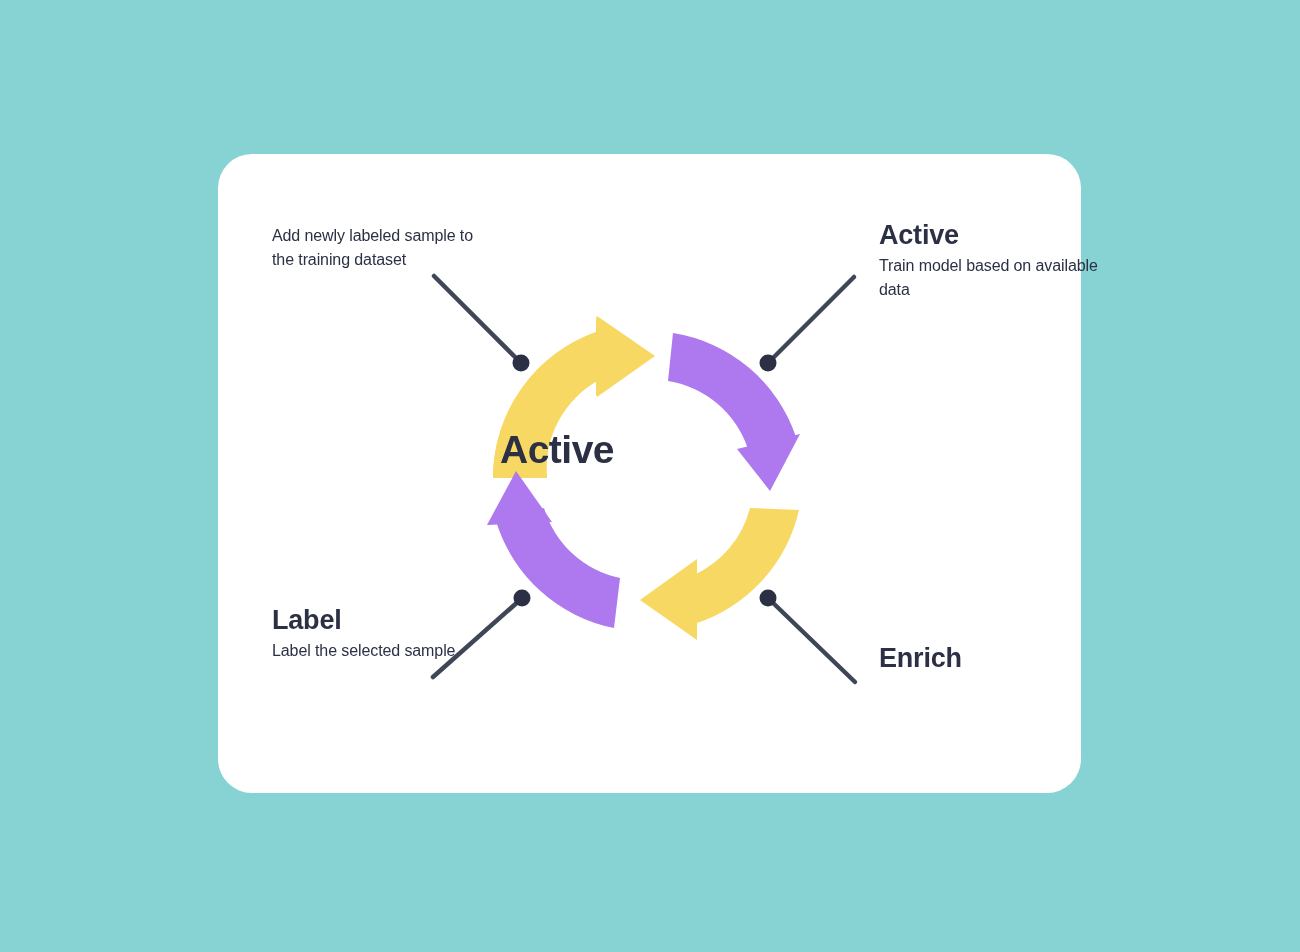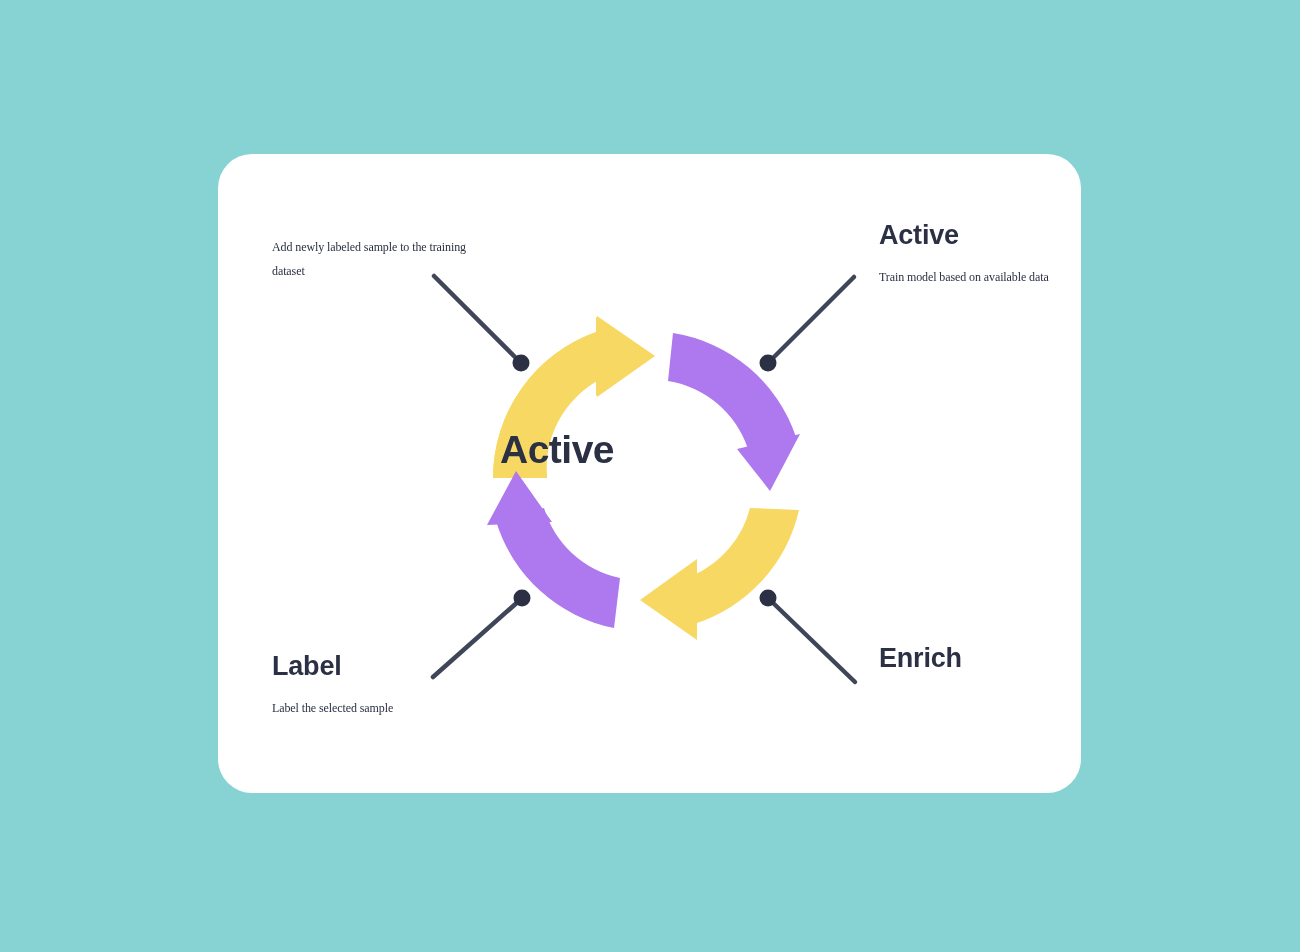--- a/index.html
+++ b/index.html
@@ -32,32 +32,31 @@
 
   .node-title {
     font-size:27px;
     font-weight:700;
     color:#2B3044;
     letter-spacing:-0.2px;
     line-height:1.1;
     white-space:nowrap;
   }
   .node-desc {
-    margin-top:14px;
-    font-size:12px;
+    margin-top:3px;
+    font-size:16px;
     font-weight:400;
     color:#2B3044;
     line-height:24px;
     letter-spacing:-0.1px;
-    font-family:Liberation Serif, serif;
   }
 
   #node-enrich { left:272px; top:221px; width:220px; }
   #node-train  { left:879px; top:221px; width:220px; }
-  #node-label  { left:272px; top:652px; width:220px; }
+  #node-label  { left:272px; top:606px; width:220px; }
   #node-query  { left:879px; top:644px; width:220px; }
 
   .center-text {
     position:absolute;
     left:500px; top:425px;
     width:296px;
     text-align:left;
     font-size:39px;
     font-weight:700;
     color:#2B3044;

